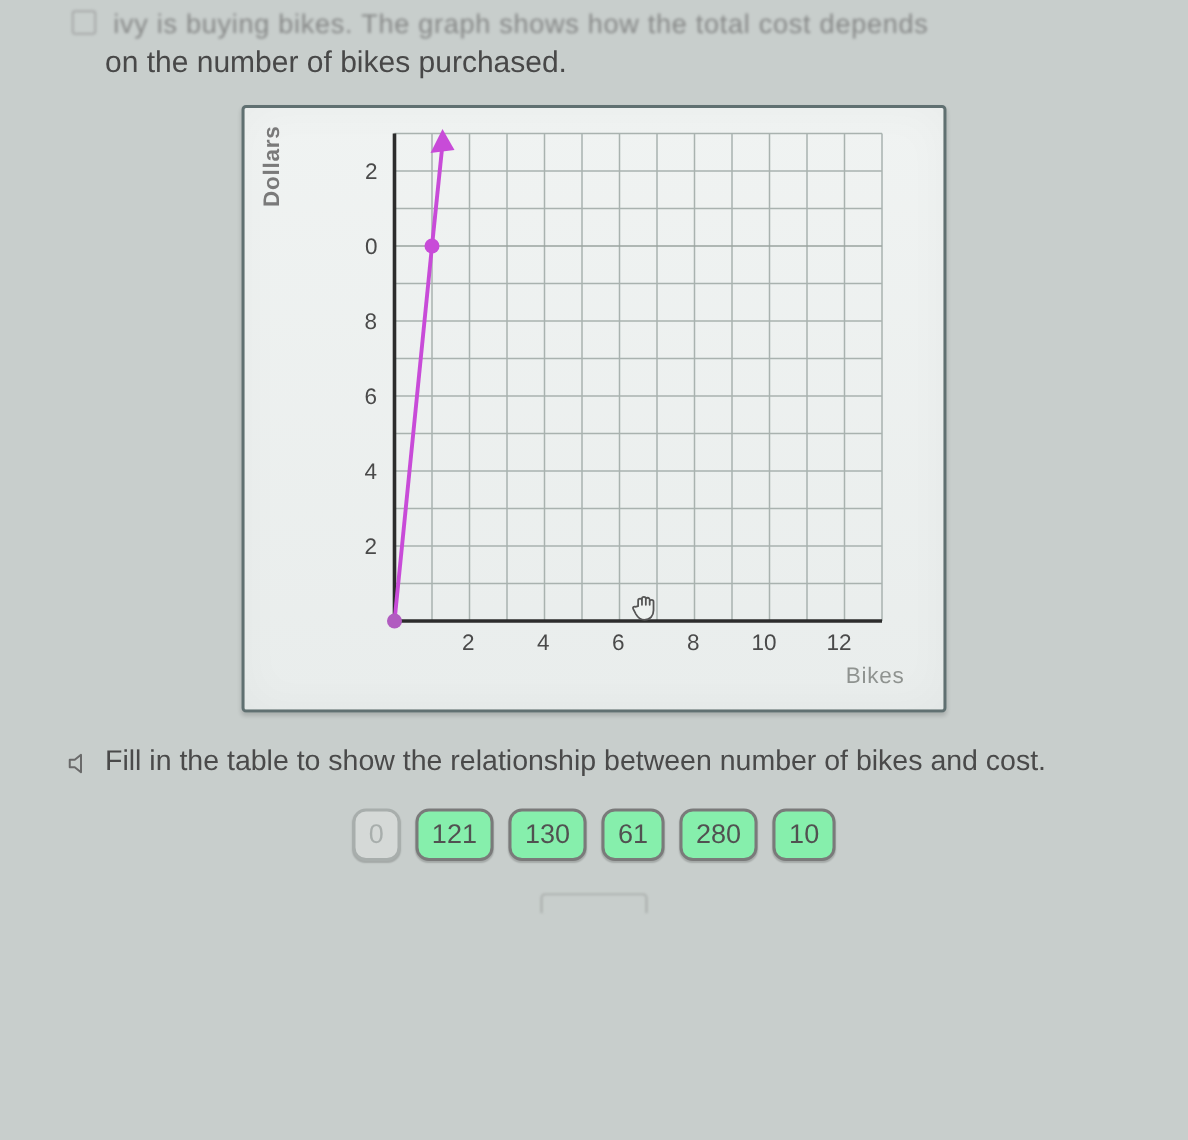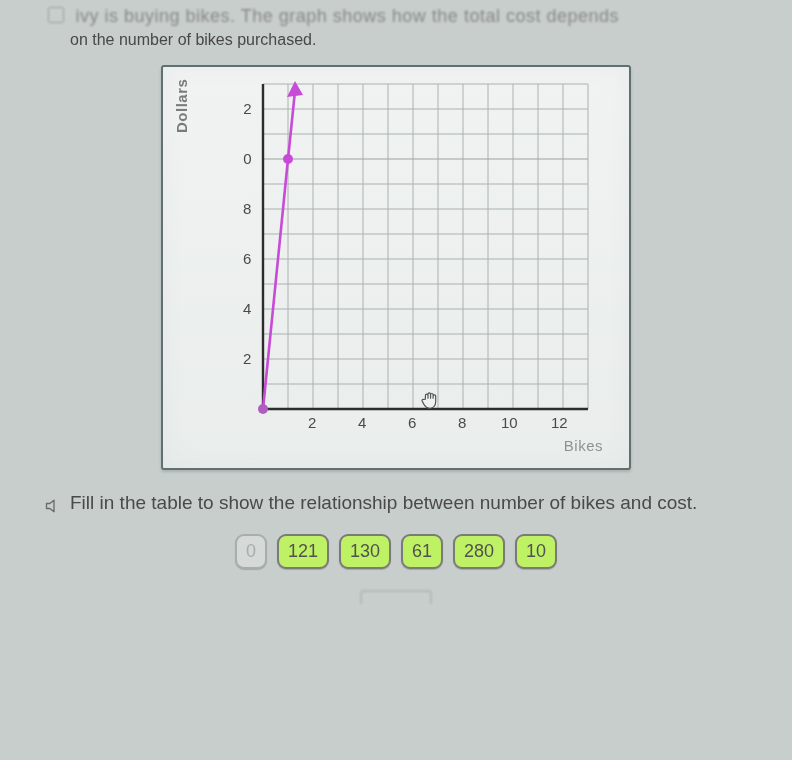--- a/index.html
+++ b/index.html
@@ -30,21 +30,21 @@
       height: 16px;
       border: 1.6px solid #8a8a8a;
       border-radius: 2px;
       vertical-align: middle;
       margin-right: 6px;
       position: relative;
       top: -2px;
     }
     .intro {
       padding: 0 0 12px 40px;
-      font-size: 16px;
+      font-size: 20px;
       color: #484848;
     }
     .graph-card {
       margin: 4px auto 14px auto;
       width: 470px;
       height: 405px;
       background: linear-gradient(180deg, #f0f3f2 0%, #e9edec 100%);
       border: 2px solid #607071;
       border-radius: 3px;
       box-shadow: 0 2px 3px rgba(0,0,0,0.15), inset 0 0 30px rgba(0,0,0,0.03);
@@ -87,21 +87,21 @@
     .tick text { font-size: 15px; fill: #4a4a4a; font-family: Arial; }
     .cursor-hand {
       position: absolute;
       left: 256px;
       top: 322px;
       width: 22px;
       height: 22px;
     }
     .instruction {
       display: flex;
-      align-items: flex-end;
+      align-items: center;
       gap: 6px;
       padding: 6px 10px 6px 14px;
       font-size: 19px;
       color: #4a4a4a;
       line-height: 1.35;
     }
     .speaker {
       flex: 0 0 20px;
       width: 20px;
       height: 20px;
@@ -112,21 +112,21 @@
       justify-content: center;
       gap: 10px;
       padding: 12px 0 20px 0;
     }
     .choice {
       border: 2px solid #7a7a7a;
       border-radius: 9px;
       padding: 5px 9px;
       font-size: 18px;
       color: #515151;
-      background: #bef264;
+      background: #86efac;
       min-width: 28px;
       text-align: center;
       box-shadow: 0 1px 1px rgba(0,0,0,0.18);
       cursor: grab;
     }
     .choice.used {
       color: #a8aeac;
       border-color: #a8aeac;
       background: #d5d9d7;
     }

